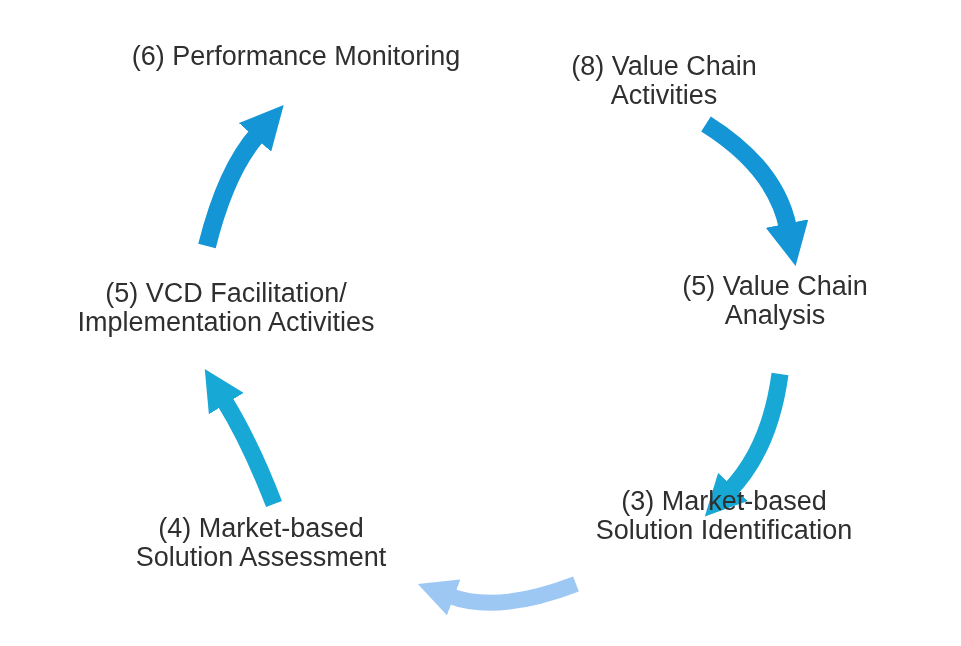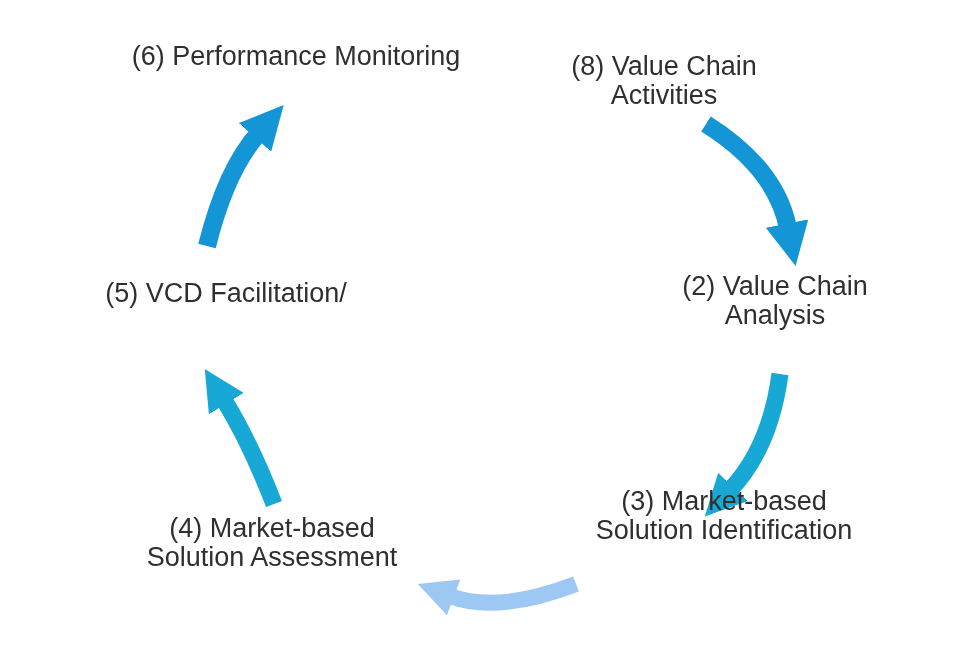--- a/index.html
+++ b/index.html
@@ -65,31 +65,32 @@
   <div class="step-label" style="left: 296px; top: 42px;">
     <div>(6) Performance Monitoring</div>
   </div>
 
   <div class="step-label" style="left: 664px; top: 52px;">
     <div>(8) Value Chain</div>
     <div>Activities</div>
   </div>
 
   <div class="step-label" style="left: 775px; top: 272px;">
-    <div>(2) Value Chain</div>
+    <div>(5) Value Chain</div>
     <div>Analysis</div>
   </div>
 
   <div class="step-label" style="left: 218px; top: 279px; margin-left: 8px;">
     <div>(5) VCD Facilitation/</div>
+    <div>Implementation Activities</div>
   </div>
 
   <div class="step-label" style="left: 724px; top: 487px;">
     <div>(3) Market-based</div>
     <div>Solution Identification</div>
   </div>
 
-  <div class="step-label" style="left: 272px; top: 514px;">
+  <div class="step-label" style="left: 261px; top: 514px;">
     <div>(4) Market-based</div>
     <div>Solution Assessment</div>
   </div>
 
 </div>
 
 </body></html>

